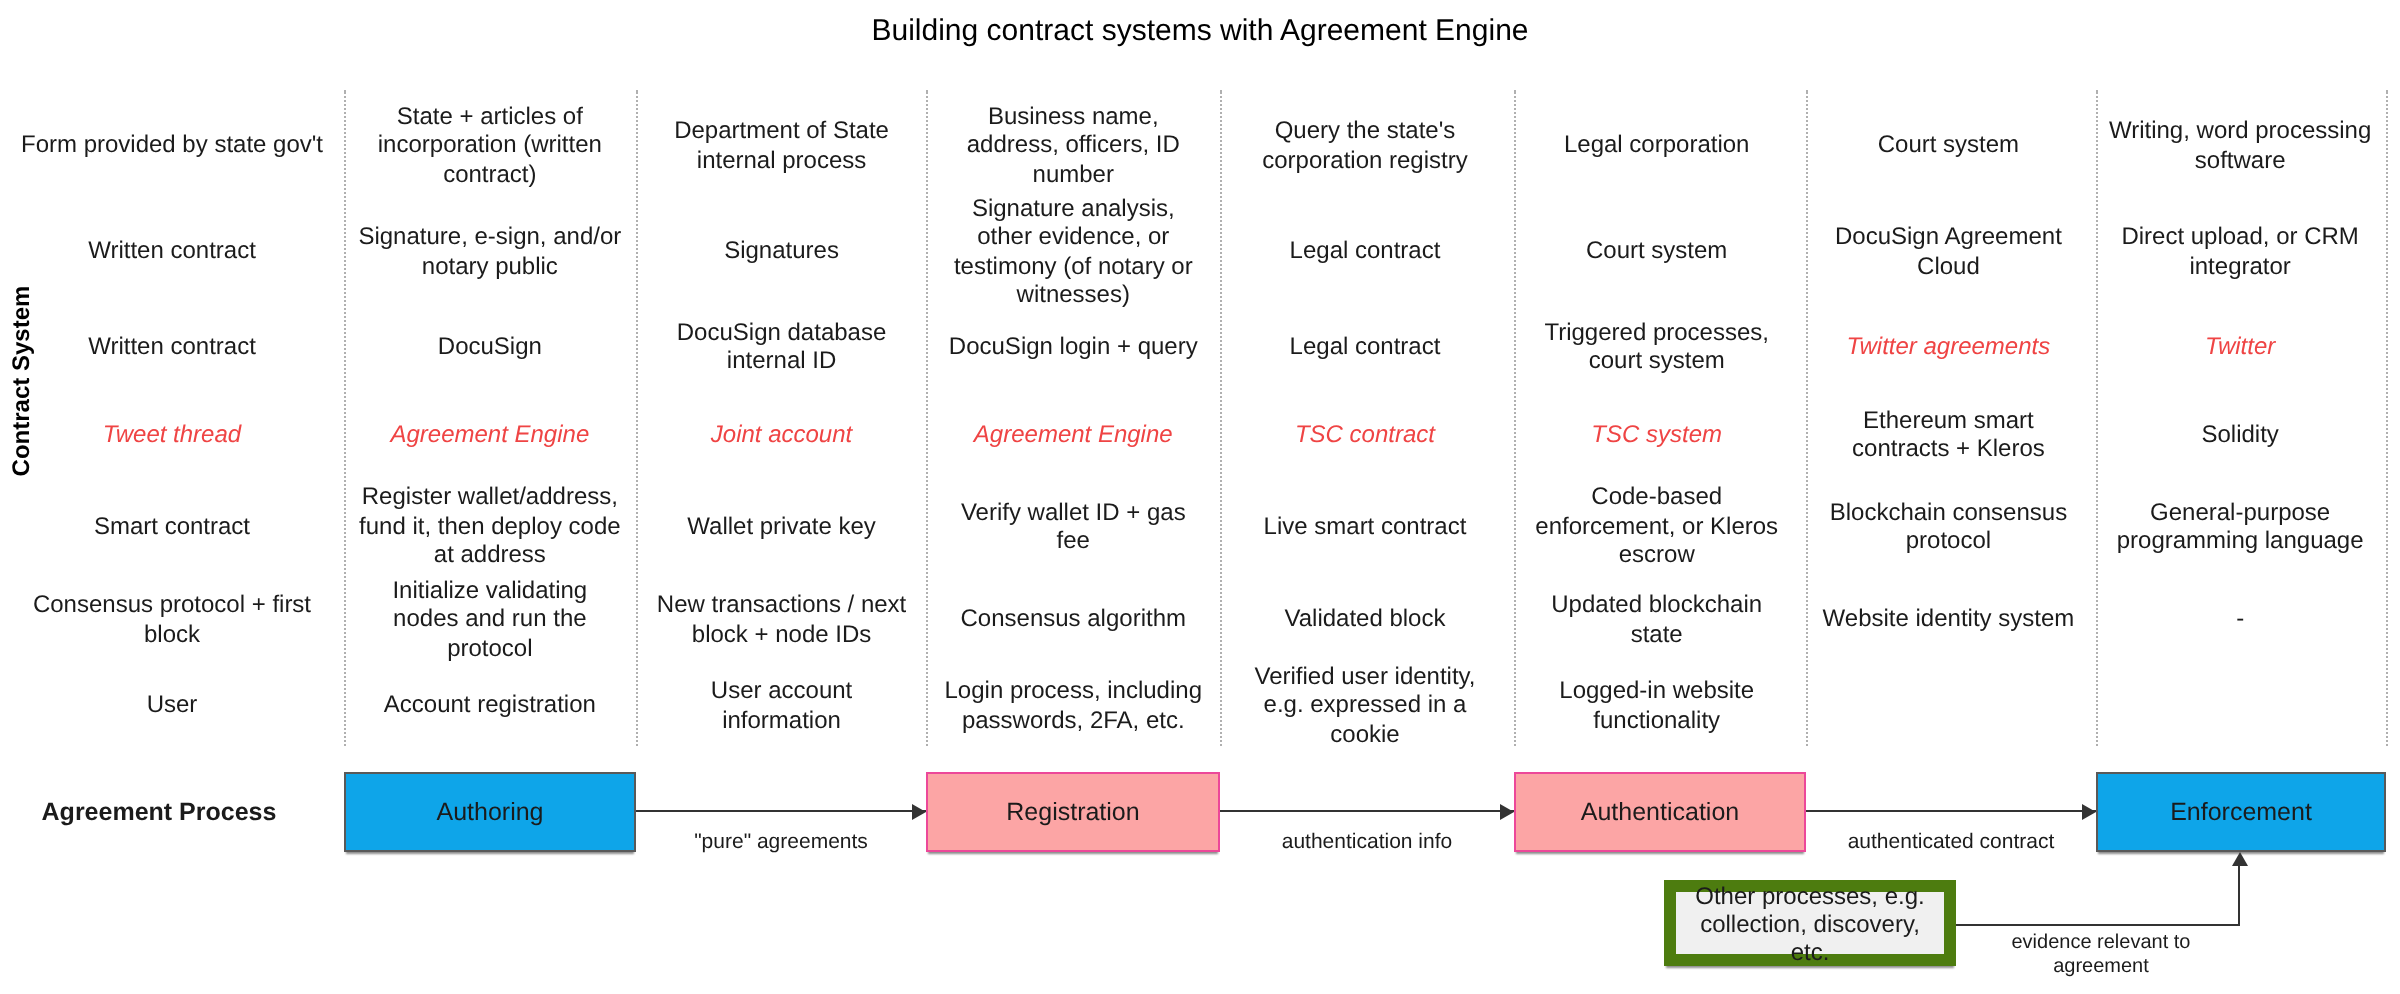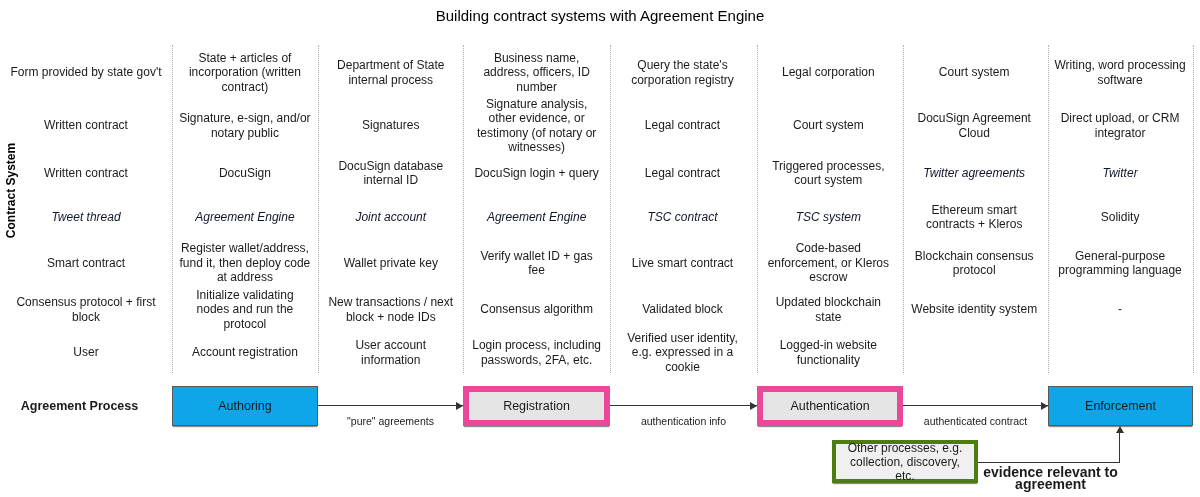--- a/index.html
+++ b/index.html
@@ -18,60 +18,60 @@
   }
   .grid {
     position:absolute; left:0; top:45px; width:1193px; height:328px;
     display:grid; grid-template-columns:172px repeat(7, 1fr);
     grid-template-rows:55px 51px 44px 44px 48px 45px 41px;
   }
   .cell {
     display:flex; align-items:center; justify-content:center;
     text-align:center; padding:0 7px; font-size:12px; line-height:14.5px;
   }
-  .cell.hl { color:#0f172a; font-style:italic; }
+  .cell.hl { color:#ef4444; font-style:italic; }
   .divider {
     position:absolute; top:45px; height:328px; width:0;
     border-left:1px dotted #b0b0b0;
   }
   .proc-label {
     position:absolute; left:0; top:386px; width:159px; height:40px;
     display:flex; align-items:center; justify-content:center;
     font-weight:bold; font-size:12.5px;
   }
   .pbox {
     position:absolute; top:386px; height:40px; box-sizing:border-box;
     display:flex; align-items:center; justify-content:center; font-size:12.5px;
   }
   .pbox.gray { background:#0ea5e9; border:1px solid #595959; box-shadow:0 2px 1px -1px rgba(0,0,0,0.45); }
-  .pbox.blue { background:#e5e5e5; border:6px solid #ec4899; box-shadow:0 2px 1px -1px rgba(0,0,0,0.45);text-align:right; }
+  .pbox.blue { background:#fca5a5; border:1px solid #ec4899; box-shadow:0 2px 1px -1px rgba(0,0,0,0.45);text-align:right; }
   .harrow { position:absolute; top:405px; height:0; border-top:1px solid #333; }
   .harrow::after {
     content:""; position:absolute; right:0; top:-4.5px; width:0; height:0;
     border-top:4px solid transparent; border-bottom:4px solid transparent;
     border-left:7px solid #333;
   }
   .alabel { position:absolute; top:415px; font-size:10.5px; text-align:center; color:#1b1b1b; }
   .other-box {
     position:absolute; left:832px; top:440px; width:146px; height:43px;
-    background:#f0f0f0; border:4px solid #4d7c0f; box-sizing:border-box;
+    background:#f0f0f0; border:6px solid #4d7c0f; box-sizing:border-box;
     box-shadow:0 2px 1px -1px rgba(0,0,0,0.45);
     display:flex; align-items:center; justify-content:center;
     text-align:center; font-size:12px; line-height:14px; padding:0 3px;
   }
   .elbow-h { position:absolute; left:978px; top:462px; width:142px; height:0; border-top:1px solid #333; }
   .elbow-v { position:absolute; left:1119px; top:432px; width:0; height:30px; border-left:1px solid #333; }
   .elbow-arrow {
     position:absolute; left:1116px; top:426px; width:0; height:0;
     border-left:4px solid transparent; border-right:4px solid transparent;
     border-bottom:7px solid #333;
   }
   .evidence {
     position:absolute; left:983px; top:466px; width:135px;
-    font-size:14px; line-height:12px; text-align:center;font-weight:bold;
+    font-size:10px; line-height:12px; text-align:center;
   }
 </style>
 </head>
 <body>
 
 <div class="canvas">
 
   <div class="title">Building contract systems with Agreement Engine</div>
   <div class="vlabel">Contract System</div>
 

